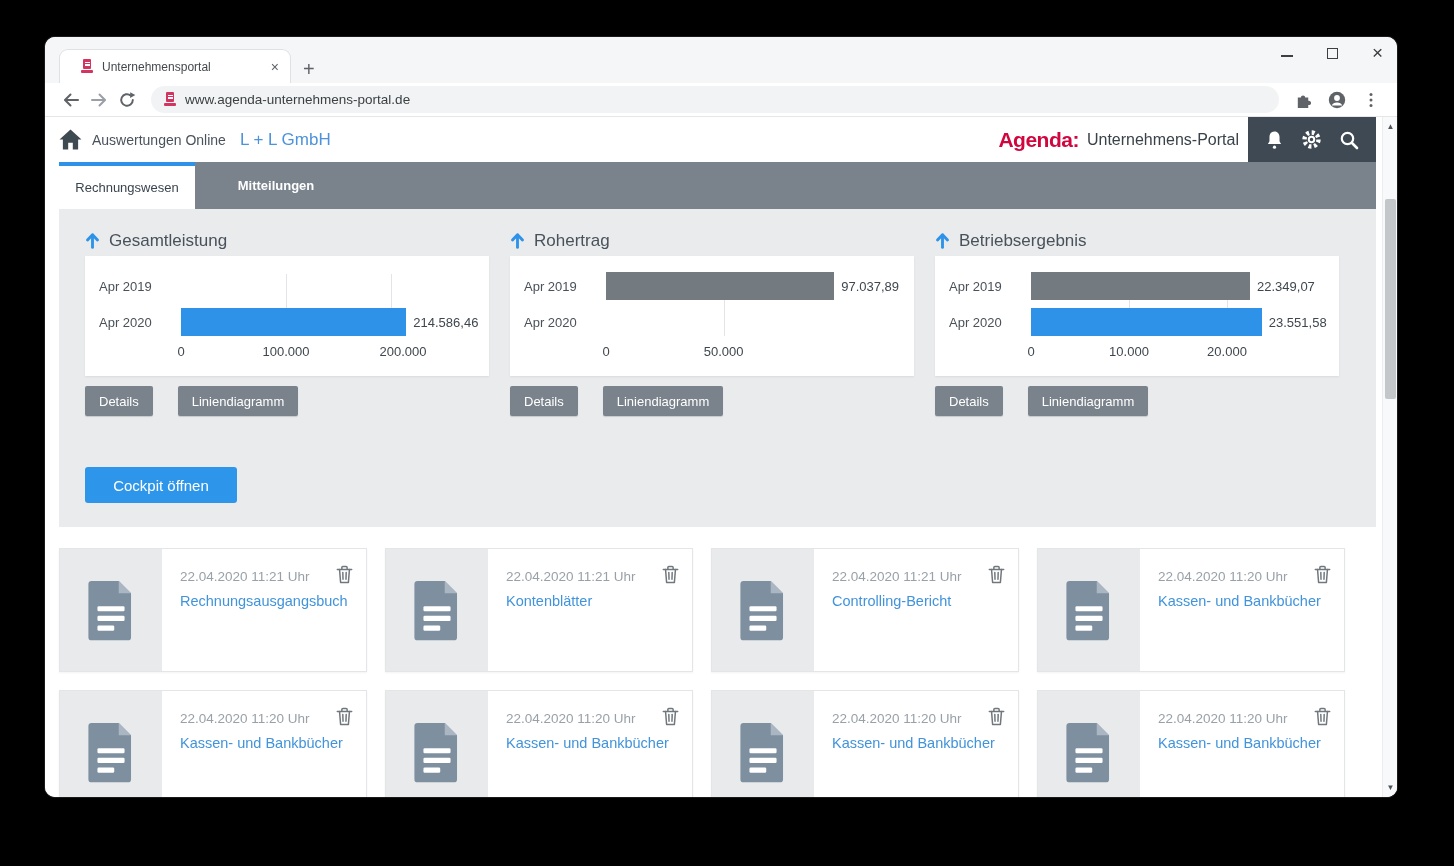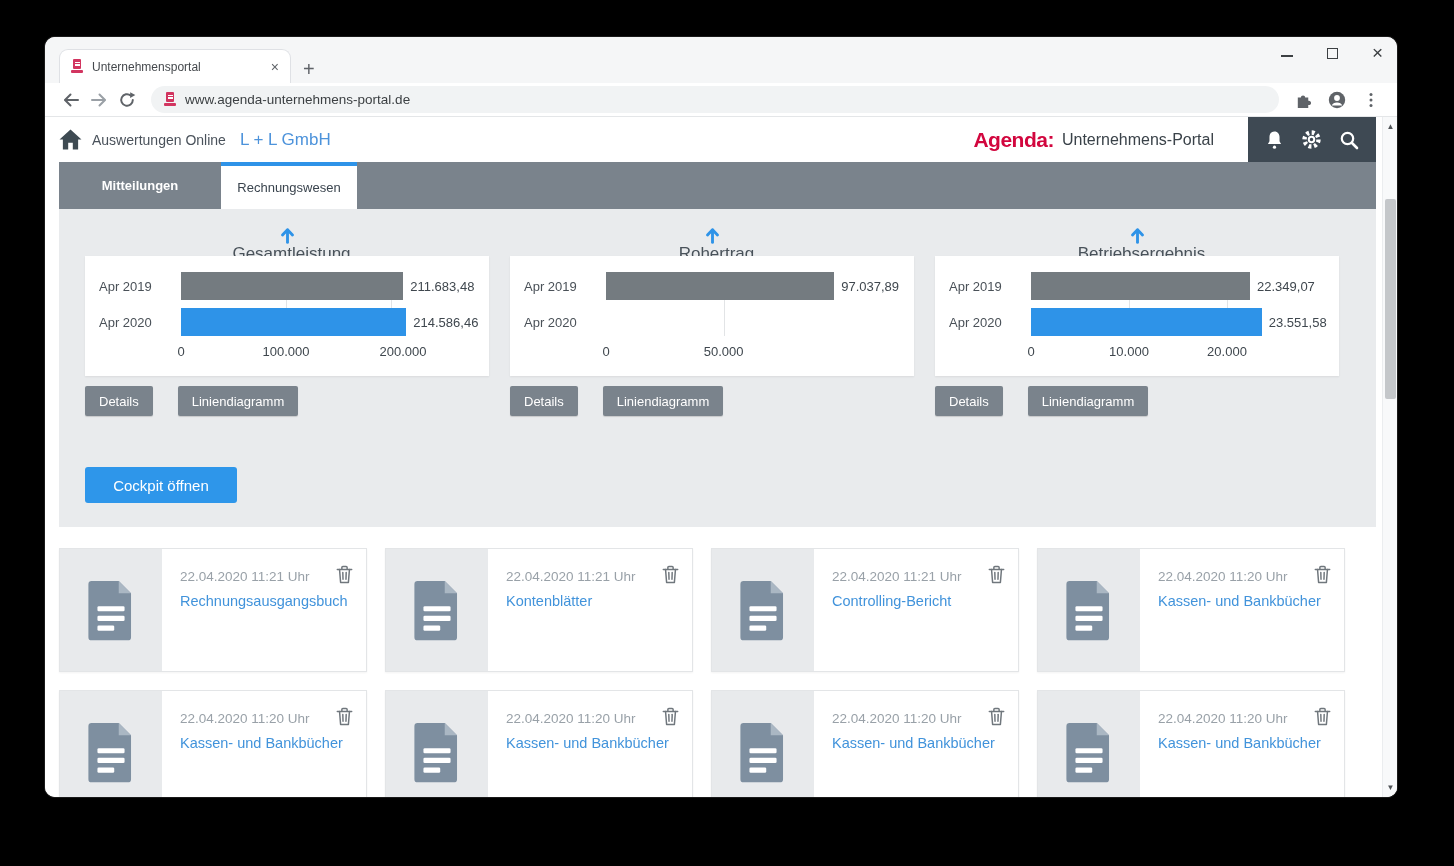--- a/index.html
+++ b/index.html
@@ -6,21 +6,21 @@
   html,body { width:1454px; height:866px; background:#000; font-family:"Liberation Sans", sans-serif; overflow:hidden; }
 
   
   .window { position:absolute; left:45px; top:37px; width:1352px; height:760px;
     background:#fff; border-radius:10px; overflow:hidden;
     box-shadow:0 0 0 1px #1a1a1a, 0 10px 36px rgba(0,0,0,.65); }
 
   
   .titlebar { height:46px; background:#f5f6f7; display:flex; align-items:flex-end; position:relative; }
   .tab { margin-left:14px; width:232px; height:34px; background:#fff; border:1px solid #dfe1e5; border-bottom:none;
-    border-radius:9px 9px 0 0; display:flex; align-items:center; padding:0 8px 0 10px; }
+    border-radius:9px 9px 0 0; display:flex; align-items:center; padding:0 8px 0 20px; }
   .tab-title { flex:1; font-size:12px; color:#45494d; margin-left:8px; white-space:nowrap; overflow:hidden; }
   .tab-close { font-size:14px; color:#5f6368; cursor:pointer; padding:0 3px; }
   .newtab { font-size:20px; color:#5f6368; margin:0 0 4px 12px; cursor:pointer; line-height:1; }
   .win-controls { position:absolute; right:14px; top:10px; display:flex; align-items:center; gap:34px; }
   .wc-min { width:12px; height:2px; background:#3c4043; margin-top:6px; }
   .wc-max { width:11px; height:11px; border:1.5px solid #3c4043; }
   .wc-close { font-size:19px; color:#3c4043; line-height:12px; }
 
   
   .toolbar { height:34px; background:#fff; display:flex; align-items:center; padding:0 12px; border-bottom:1px solid #e4e6e8; }
@@ -46,35 +46,35 @@
   .sb-up { top:2px; } .sb-down { bottom:2px; }
   .sb-thumb { position:absolute; left:2px; width:11px; top:82px; height:200px; background:#c4c7ca; border-radius:2px; cursor:pointer; }
 
   
   .app-header { height:45px; display:flex; align-items:center; background:#fff; }
   .home-ic { margin-right:10px; display:flex; cursor:pointer; }
   .app-title { font-size:14px; color:#4a525b; margin-right:14px; }
   .company { font-size:17px; color:#4d93db; cursor:pointer; }
   .header-right { margin-left:auto; display:flex; align-items:center; height:45px; }
   .brand { font-size:21px; font-weight:800; color:#d2063e; letter-spacing:-.5px; margin-right:8px; }
-  .portal-name { font-size:16px; color:#3a4249; margin-right:34px; }
+  .portal-name { font-size:16px; color:#3a4249; margin-right:9px; }
   .icon-box { width:128px; height:45px; background:#3e4953; display:flex; align-items:center; justify-content:space-evenly; }
   .icon-box .hic { display:flex; cursor:pointer; }
 
   
   .navbar { height:47px; background:#7a838c; display:flex; }
   .ntab { height:47px; display:flex; align-items:center; justify-content:center; font-size:13px; cursor:pointer; }
   .ntab.active { width:136px; background:#fff; border-top:4px solid #2e93e8; color:#3a444e; }
   .ntab.inactive { width:162px; color:#fff; font-weight:bold; }
 
   
   .panel { background:#e9ebed; padding:18px 0 0 26px; height:318px; }
   .charts-row { display:flex; gap:21px; }
   .chart-group { width:404px; }
-  .chart-head { display:flex; align-items:center; height:27px; margin-bottom:2px;flex-direction:column; }
+  .chart-head { display:flex; align-items:center; height:27px; margin-bottom:2px; }
   .chart-title { font-size:17px; color:#49525a; margin-left:9px; }
   .chart-card { background:#fff; height:120px; padding:16px 14px 8px 14px; position:relative; box-shadow:0 1px 2px rgba(0,0,0,.07); }
   .plot { position:relative; }
   .grid-overlay { position:absolute; left:82px; right:0; top:2px; bottom:0; }
   .vline { position:absolute; top:0; bottom:0; width:1px; background:#e2e4e6; }
   .bar-row { display:flex; align-items:center; height:28px; margin-bottom:8px; position:relative; }
   .bar-label { width:72px; margin-right:10px; font-size:13px; color:#4a5158; flex:none; }
   .bar-track { flex:1; display:flex; align-items:center; height:28px; }
   .bar { height:28px; flex:none; }
   .bar-value { margin-left:7px; font-size:13px; color:#3f474e; white-space:nowrap; }
@@ -207,22 +207,22 @@
               <svg width="20" height="20" viewBox="0 0 20 20">
                   <circle cx="8.5" cy="8.5" r="5.7" fill="none" stroke="#fff" stroke-width="2.2"></circle>
                   <line x1="13" y1="13" x2="18" y2="18" stroke="#fff" stroke-width="2.6" stroke-linecap="round"></line>
                 </svg>
             </span>
           </div>
         </div>
       </div>
 
       <div class="navbar">
+        <div class="ntab active">Rechnungswesen</div>
         <div class="ntab inactive">Mitteilungen</div>
-        <div class="ntab active">Rechnungswesen</div>
       </div>
 
       <div class="panel">
         <div class="charts-row">
   <div class="chart-group">
     <div class="chart-head">
       <span style="display:flex;">
         <svg width="15" height="17" viewBox="0 0 14 16">
                     <g stroke="#2E93E8" stroke-width="2.7" fill="none" stroke-linecap="round" stroke-linejoin="round">
                       <line x1="7" y1="14.5" x2="7" y2="3"></line>
@@ -234,24 +234,20 @@
     </div>
     <div class="chart-card">
       <div class="plot">
         <div class="grid-overlay">
                     <span class="vline" style="left: 35.7143%;"></span>
                     <span class="vline" style="left: 71.4286%;"></span>
                   </div>
 
   <div class="bar-row">
     <span class="bar-label">Apr 2019</span>
-    <div class="bar-track">
-      <span class="bar" style="width: 75.6012%; background: rgb(116, 123, 128);"></span>
-      <span class="bar-value">211.683,48</span>
-    </div>
   </div>
 
   <div class="bar-row">
     <span class="bar-label">Apr 2020</span>
     <div class="bar-track">
       <span class="bar" style="width: 76.638%; background: rgb(46, 147, 232);"></span>
       <span class="bar-value">214.586,46</span>
     </div>
   </div>
 </div>

